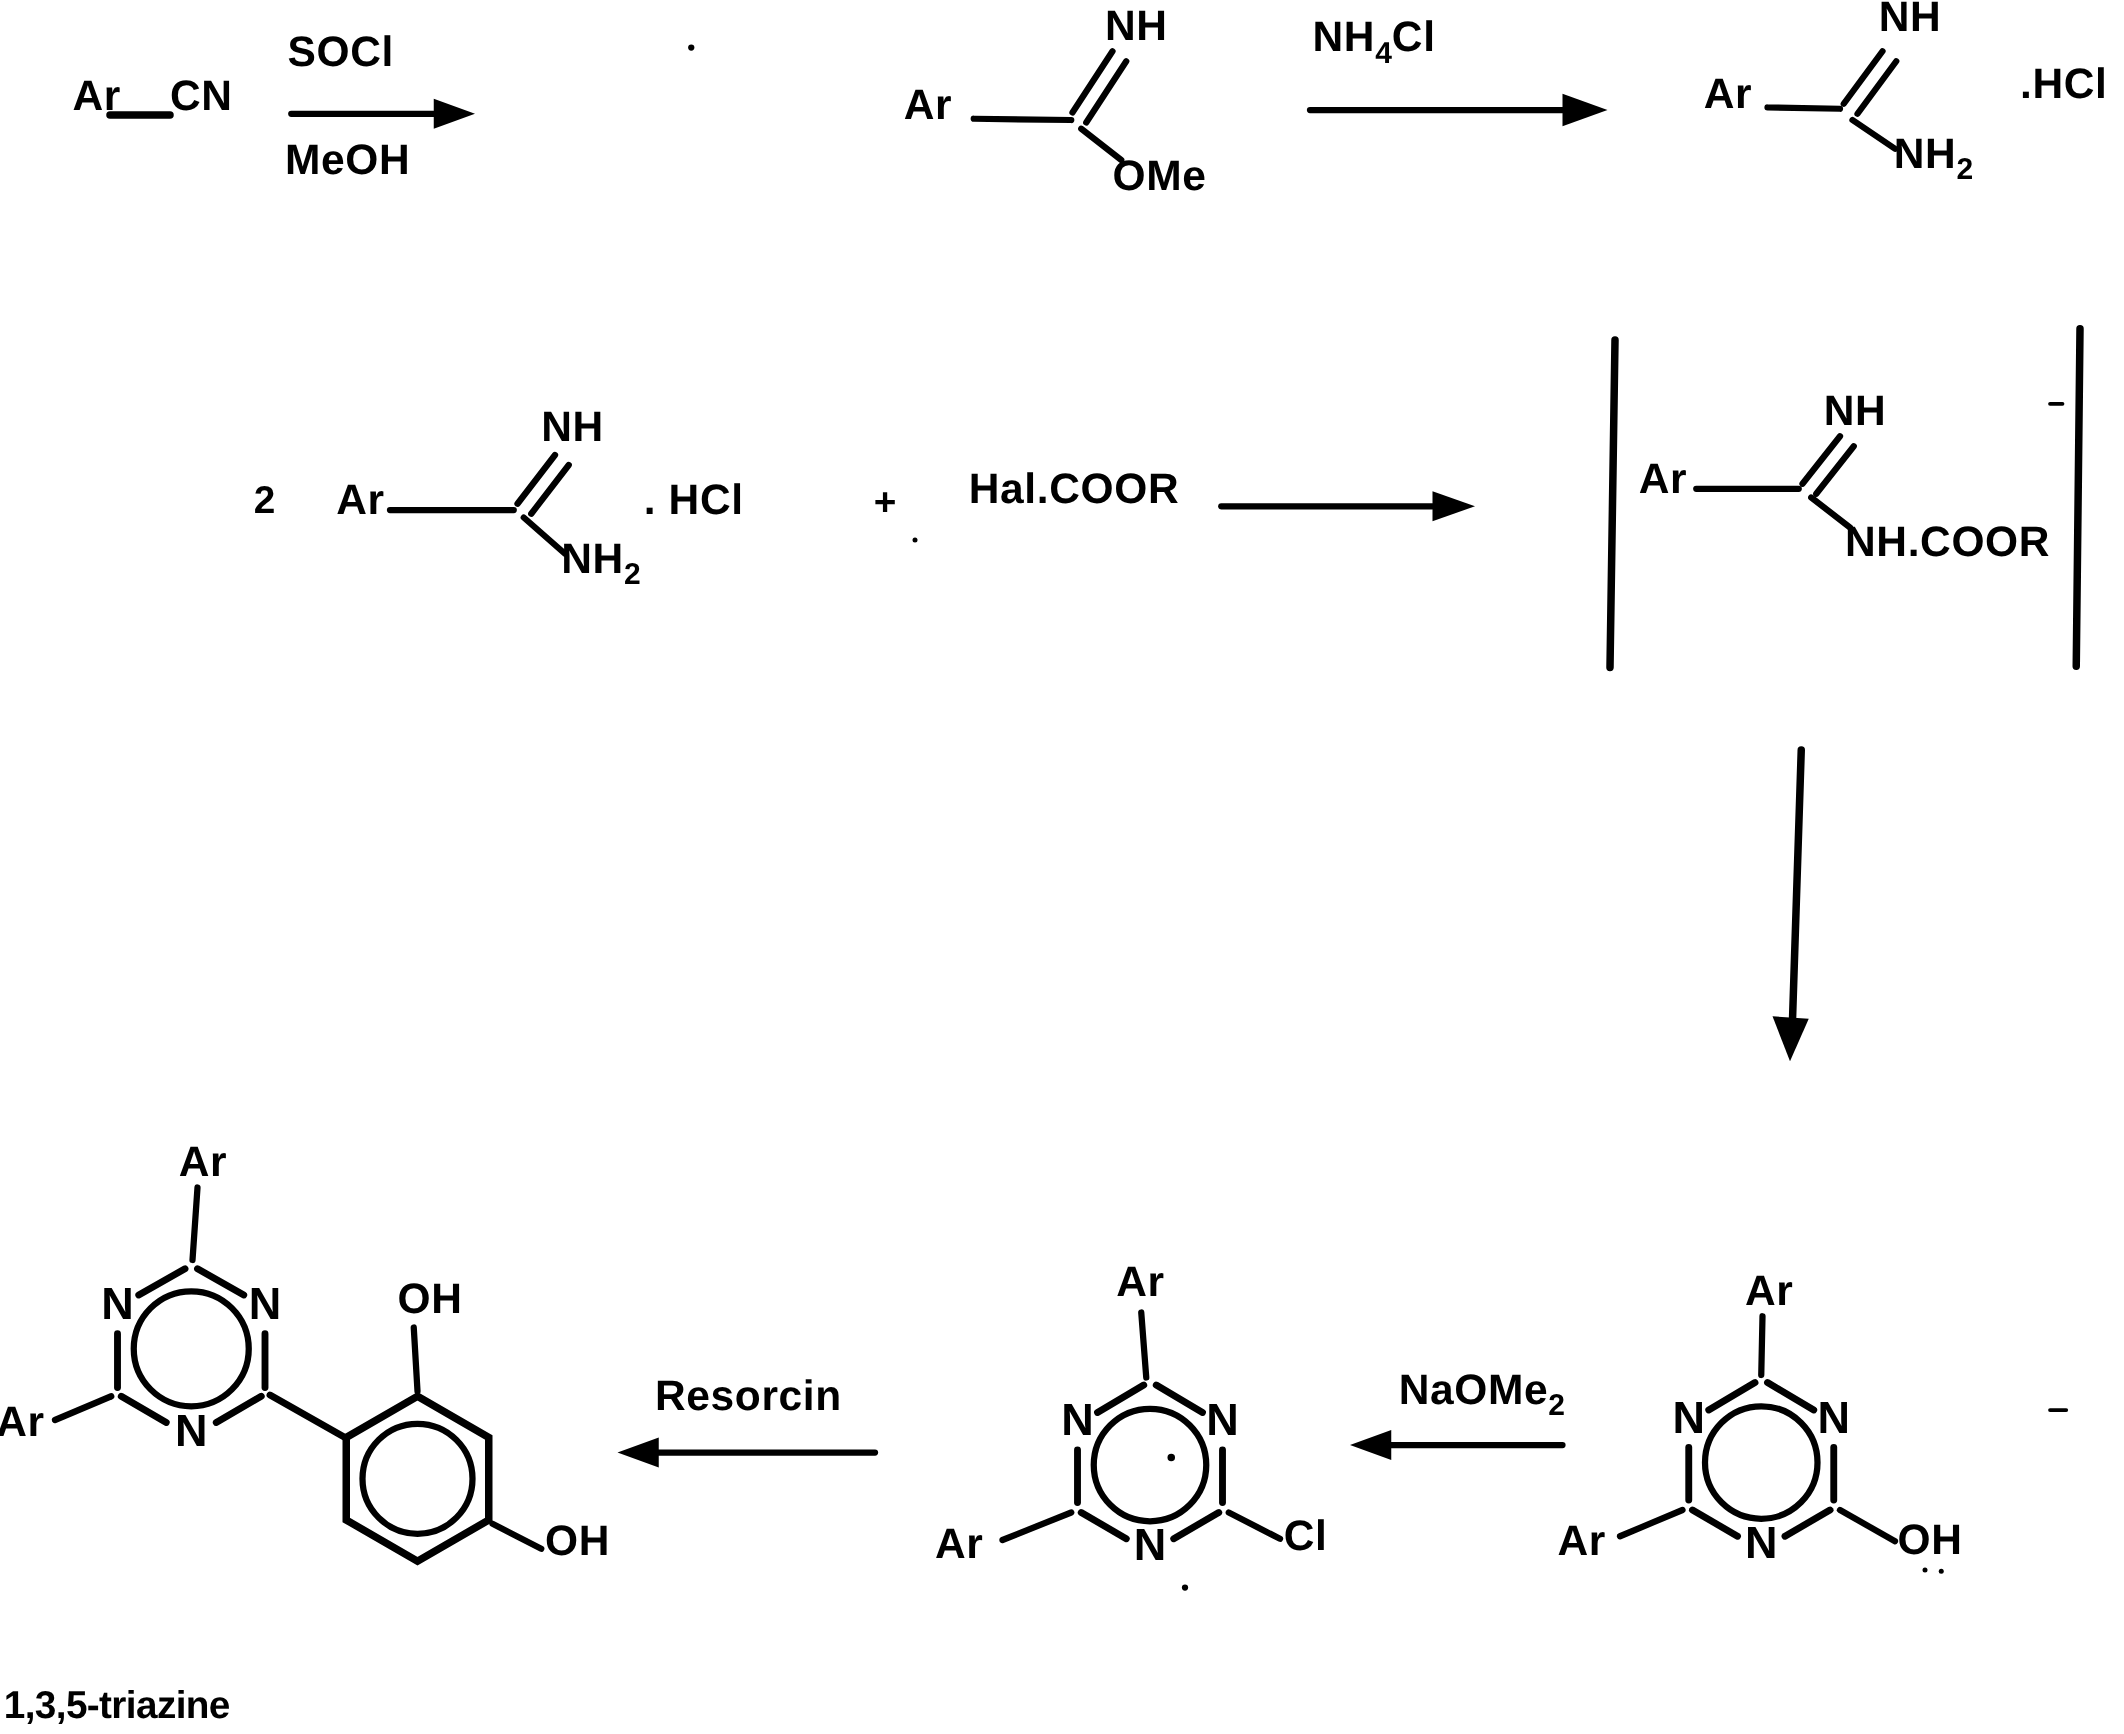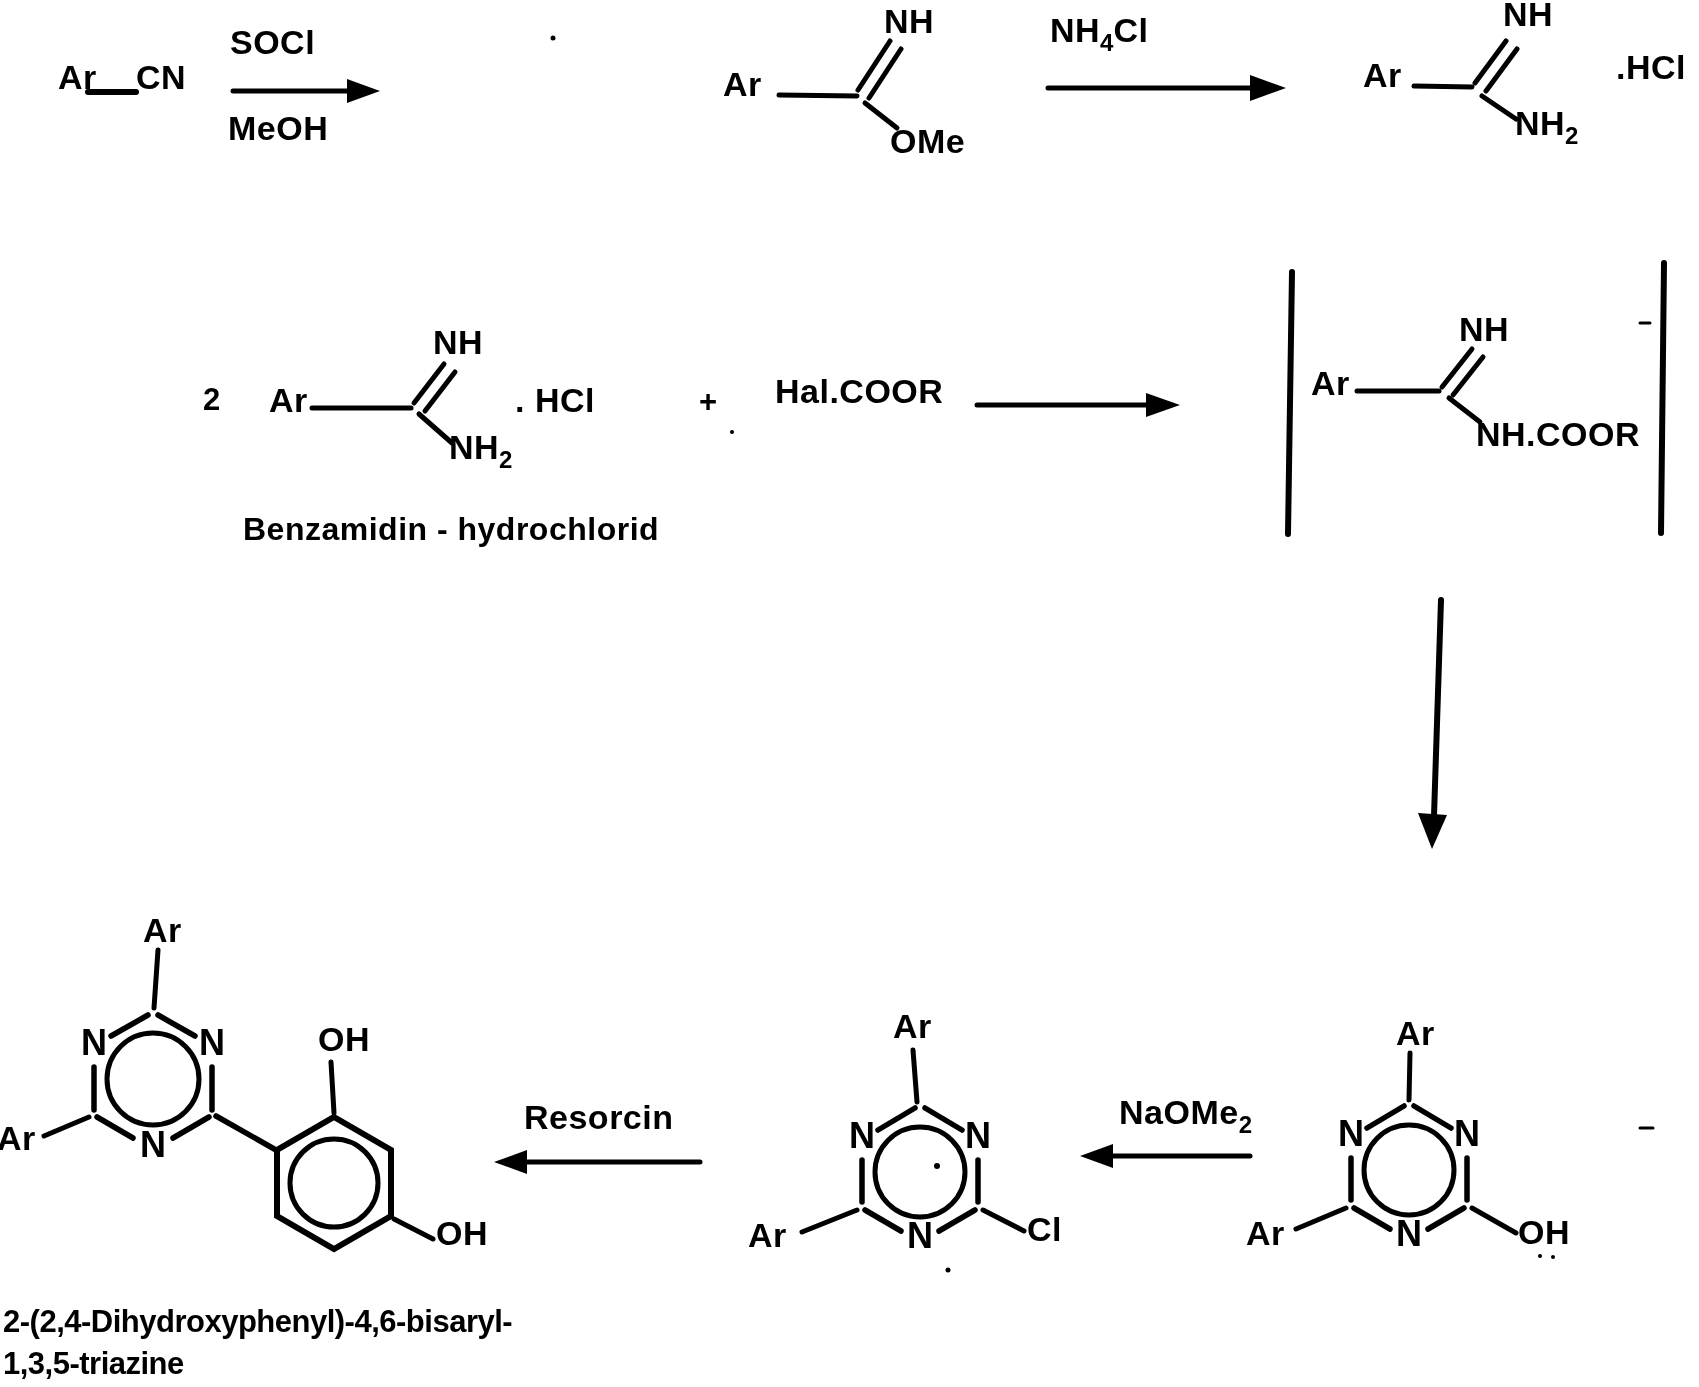--- a/index.html
+++ b/index.html
@@ -168,21 +168,20 @@
   <div class="lbl" style="left:1515px;top:106px"><span>NH</span><span class="sub">2</span></div>
   <div class="lbl" style="left:1616px;top:50px">.HCl</div>
 
   <div class="lbl small" style="left:203px;top:384px">2</div>
   <div class="lbl" style="left:269px;top:383px">Ar</div>
   <div class="lbl" style="left:433px;top:325px">NH</div>
   <div class="lbl" style="left:449px;top:430px"><span>NH</span><span class="sub">2</span></div>
   <div class="lbl" style="left:515px;top:383px">. HCl</div>
   <div class="lbl small" style="left:699px;top:386px">+</div>
   <div class="lbl" style="left:775px;top:374px">Hal.COOR</div>
-  <div class="lbl name" style="left:243px;top:513px">Benzamidin - hydrochlorid</div>
 
   <div class="lbl" style="left:1311px;top:366px">Ar</div>
   <div class="lbl" style="left:1459px;top:312px">NH</div>
   <div class="lbl" style="left:1476px;top:417px">NH.COOR</div>
 
   <div class="lbl" style="left:1396px;top:1016px">Ar</div>
   <div class="lbl ringN" style="left:1338px;top:1116px">N</div>
   <div class="lbl ringN" style="left:1454px;top:1116px">N</div>
   <div class="lbl ringN" style="left:1396px;top:1216px">N</div>
   <div class="lbl" style="left:1246px;top:1216px">Ar</div>
@@ -200,16 +199,15 @@
   <div class="lbl" style="left:524px;top:1100px">Resorcin</div>
 
   <div class="lbl" style="left:143px;top:913px">Ar</div>
   <div class="lbl ringN" style="left:81px;top:1025px">N</div>
   <div class="lbl ringN" style="left:199px;top:1025px">N</div>
   <div class="lbl ringN" style="left:140px;top:1127px">N</div>
   <div class="lbl" style="left:-3px;top:1121px">Ar</div>
   <div class="lbl" style="left:318px;top:1022px">OH</div>
   <div class="lbl" style="left:436px;top:1216px">OH</div>
 
-  <div class="lbl caption" style="left:3px;top:1306px">2-(2,4-Dihydroxyphenyl)-4,6-bisaryl-</div>
   <div class="lbl caption" style="left:3px;top:1348px">1,3,5-triazine</div>
 
 </div>
 
 </body></html>

